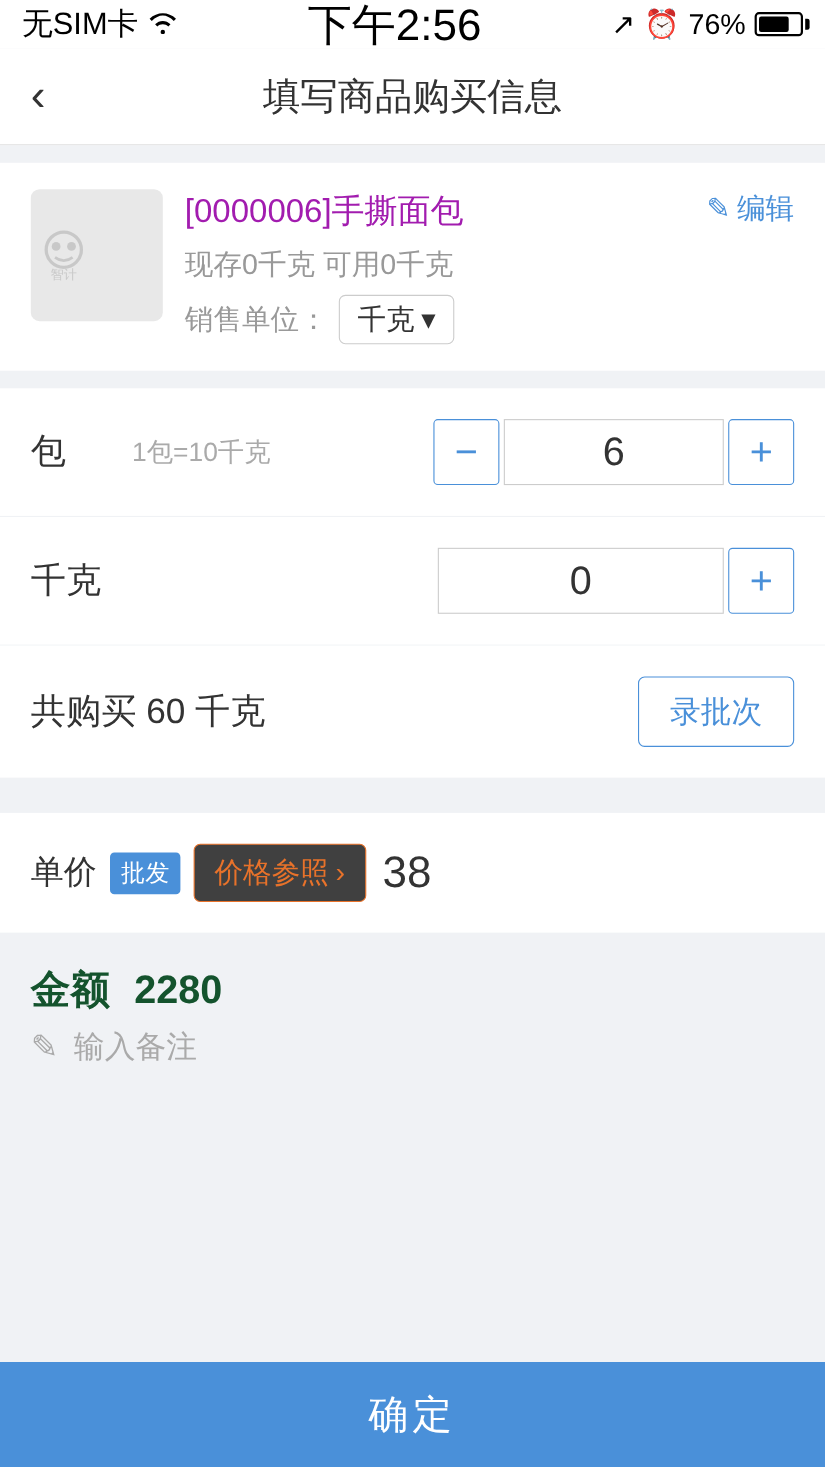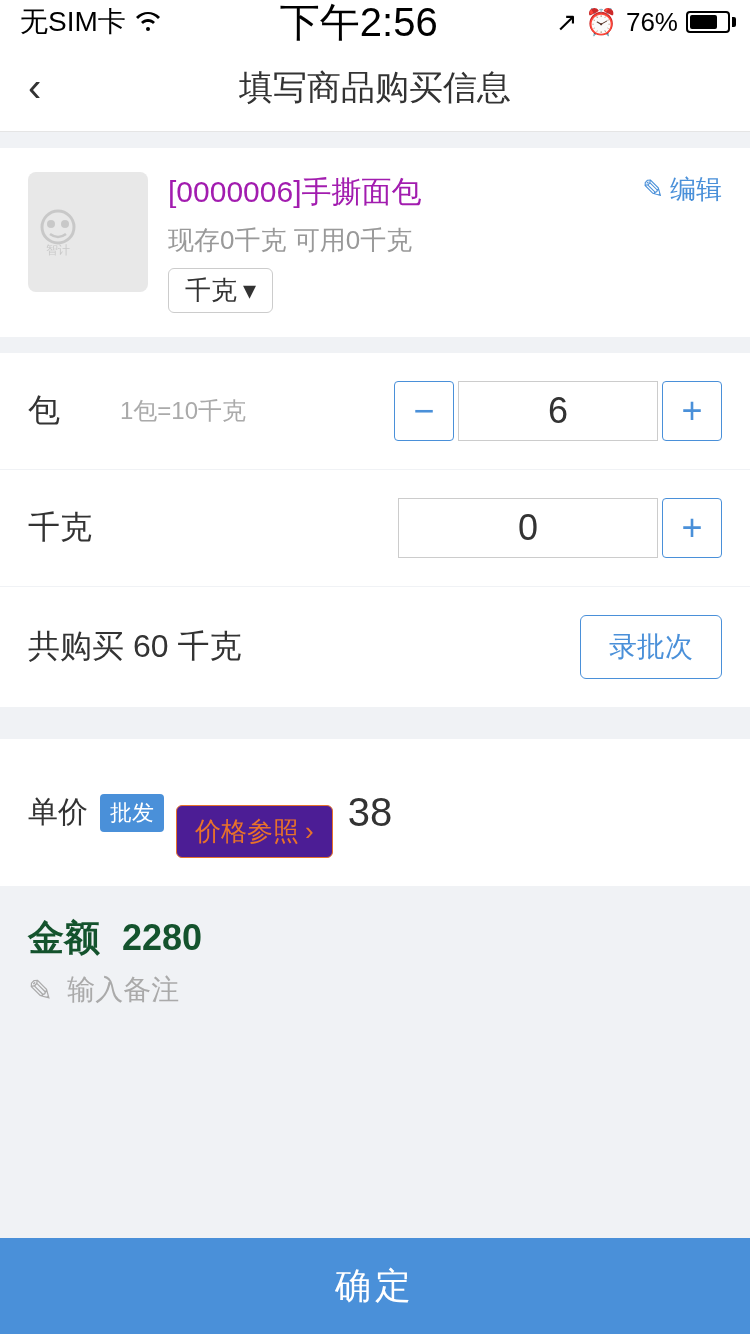--- a/index.html
+++ b/index.html
@@ -177,27 +177,26 @@
     .batch-tag {
       background: #4a90d9;
       color: #fff;
       font-size: 22px;
       padding: 4px 10px;
       border-radius: 4px;
     }
     .price-ref-btn {
       border: 1.5px solid #e8722a;
       color: #e8722a;
-      background: #4c1d95;
+      background: #404040;
       font-size: 26px;
       padding: 8px 18px;
       border-radius: 6px;
       display: flex; align-items: center; gap: 6px;
       cursor: pointer;
-      margin-top: 38px;
     }
     .price-value { font-size: 40px; color: #333; }
 
     
     .amount-section {
       background: #f0f2f5;
       padding: 28px 28px 20px;
       margin-top: 0;
     }
     .amount-row { font-size: 36px; color: #14532d; margin-bottom: 8px; font-weight: bold; }
@@ -261,20 +260,21 @@
       <circle cx="23" cy="22" r="4" fill="#aaa"></circle>
       <circle cx="37" cy="22" r="4" fill="#aaa"></circle>
       <path d="M22 32 Q30 38 38 32" fill="none" stroke="#aaa" stroke-width="2.5"></path>
       <text x="30" y="52" text-anchor="middle" font-size="12" fill="#aaa">智计</text>
     </svg>
   </div>
   <div class="product-info">
     <div class="product-name">[0000006]手撕面包</div>
     <div class="product-stock">现存0千克  可用0千克</div>
     <div class="product-unit">
+      <span>销售单位：</span>
       <span class="unit-select">
         <span>千克</span>
         <span>▾</span>
       </span>
     </div>
   </div>
   <div class="edit-btn">
     <span>✎</span>
     <span>编辑</span>
   </div>

